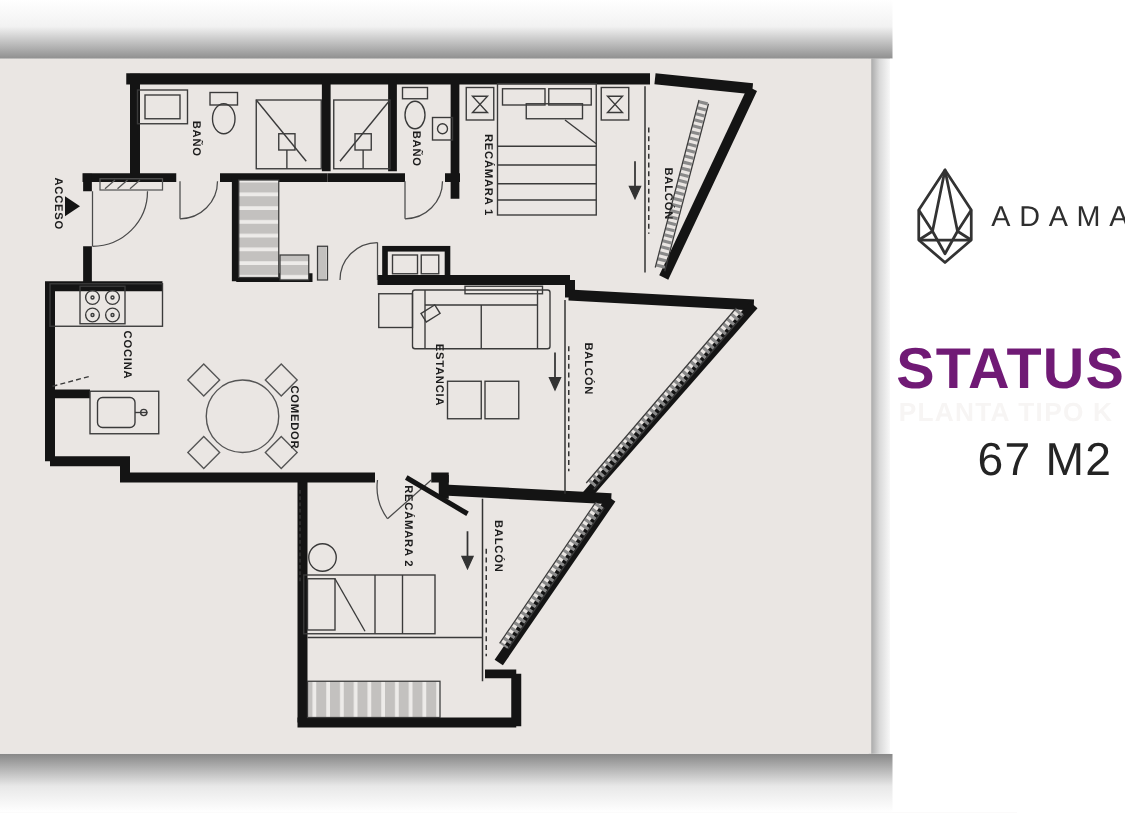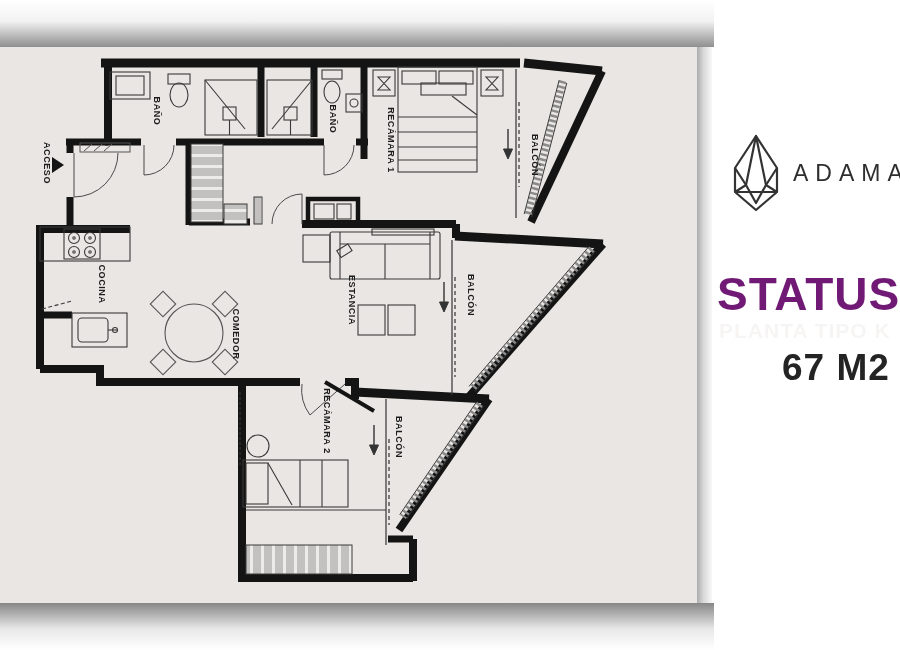--- a/index.html
+++ b/index.html
@@ -14,21 +14,21 @@
               background:linear-gradient(to right,#9d9d9d 0%,#d9d9d9 45%,#ffffff 100%);}
   .plan-svg{position:absolute;left:0;top:0;width:697px;height:556px;}
   .panel{position:absolute;left:712px;top:47px;width:188px;height:556px;background:#fff;}
   .logo{position:absolute;left:14px;top:86px;width:60px;height:80px;}
   .brand{position:absolute;left:81px;top:113px;font-size:23px;letter-spacing:7px;
          color:#2e2e2e;font-weight:400;white-space:nowrap;}
   .title{position:absolute;left:5px;top:220px;font-size:46px;font-weight:800;
          color:#701a75;letter-spacing:1px;white-space:nowrap;}
   .subtitle{position:absolute;left:7px;top:272px;font-size:21px;font-weight:800;
          color:#f7f5f4;letter-spacing:1px;white-space:nowrap;}
-  .area{position:absolute;left:70px;top:300px;font-size:37px;font-weight:700;
+  .area{position:absolute;left:70px;top:300px;font-size:37px;font-weight:400;
          color:#242424;letter-spacing:1px;white-space:nowrap;}
   svg text.rlabel{font-family:"Liberation Sans",sans-serif;font-size:9px;font-weight:600;
          fill:#1c1c1c;letter-spacing:.6px;text-anchor:middle;}
 </style>
 </head>
 <body>
 
 <div class="stage">
 
   <div class="shadow-top"></div>

